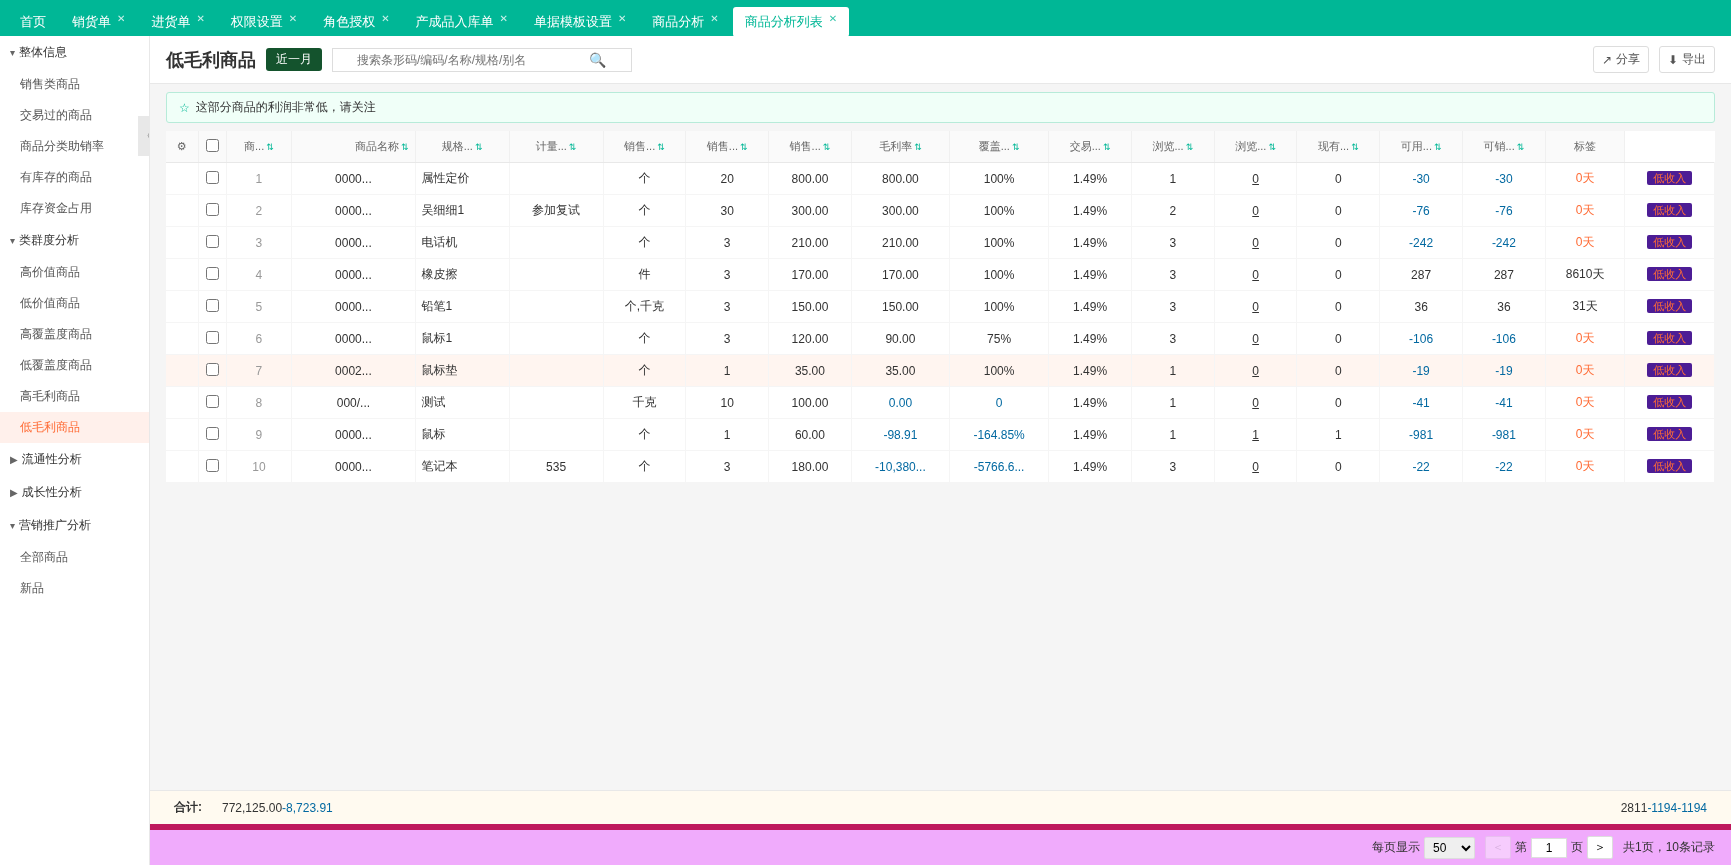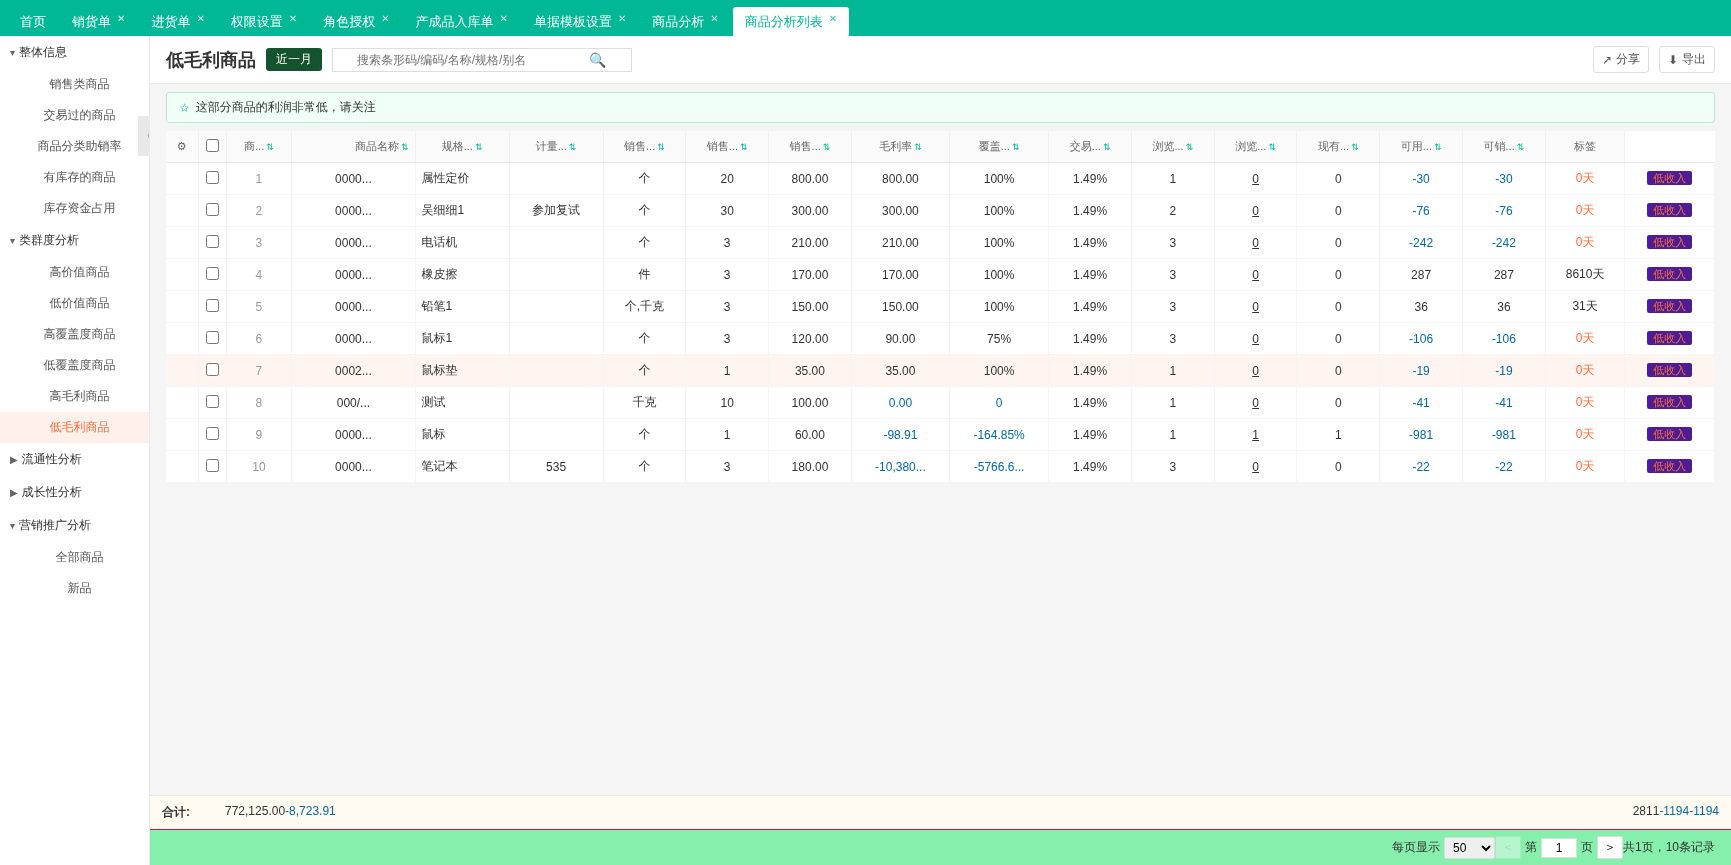--- a/index.html
+++ b/index.html
@@ -52,21 +52,20 @@
       cursor: pointer;
       font-weight: 500;
     }
     .sidebar-group-header .arrow { font-size: 10px; margin-right: 4px; color: #666; }
     .sidebar-item {
       padding: 7px 10px 7px 20px;
       font-size: 12px;
       color: #555;
       cursor: pointer;
       white-space: nowrap;
-      text-align: center;
     }
     .sidebar-item.active { background: #fff0eb; color: #ff6b35; }
     .collapse-btn {
       position: absolute;
       left: 138px;
       top: 80px;
       width: 18px;
       height: 40px;
       background: #e8e8e8;
       border-radius: 0 4px 4px 0;
@@ -204,36 +203,36 @@
     .red-text { color: #0369a1; }
     .orange-text { color: #ff6b35; }
     .tag-low { background: #4c1d95; color: #ff6b35; padding: 1px 6px; border-radius: 2px; font-size: 11px; }
     .underline { text-decoration: underline; cursor: pointer; color: #333; }
     .text-left { text-align: left; }
 
     
     .table-footer {
       background: #fffaf0;
       border-top: 1px solid #e8e8e8;
-      padding: 8px 12px;
-      display: flex;
-      align-items: flex-start;
-      font-size: 12px;
-      gap: 15px;
+      padding: 8px 24px;
+      display: flex;
+      align-items: center;
+      font-size: 12px;
     }
     .footer-label { font-weight: bold; margin-right: 20px; color: #333; }
 
     
     .pagination-bar {
-      background: #86efac;
-      border-top: 1px solid #be185d;
+      background: #f0abfc;
+      border-top: 6px solid #be185d;
       padding: 6px 16px;
       display: flex;
       align-items: center;
       justify-content: flex-end;
+      gap: 10px;
       font-size: 12px;
     }
     .per-page {
       display: flex;
       align-items: center;
       gap: 4px;
     }
     .per-page select {
       border: 1px solid #ddd;
       padding: 2px 4px;

